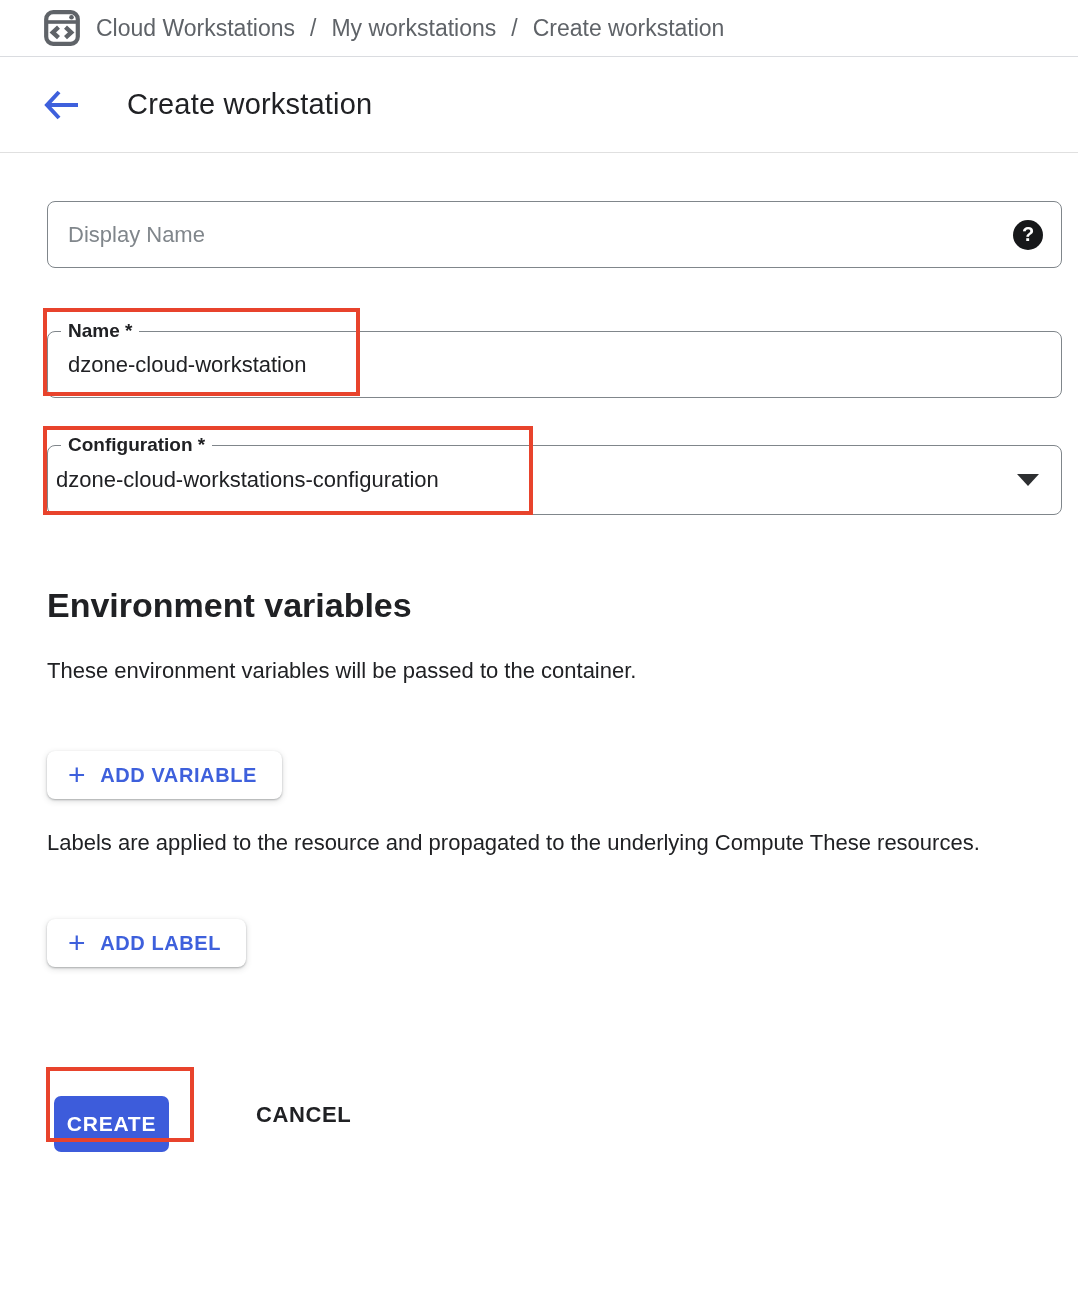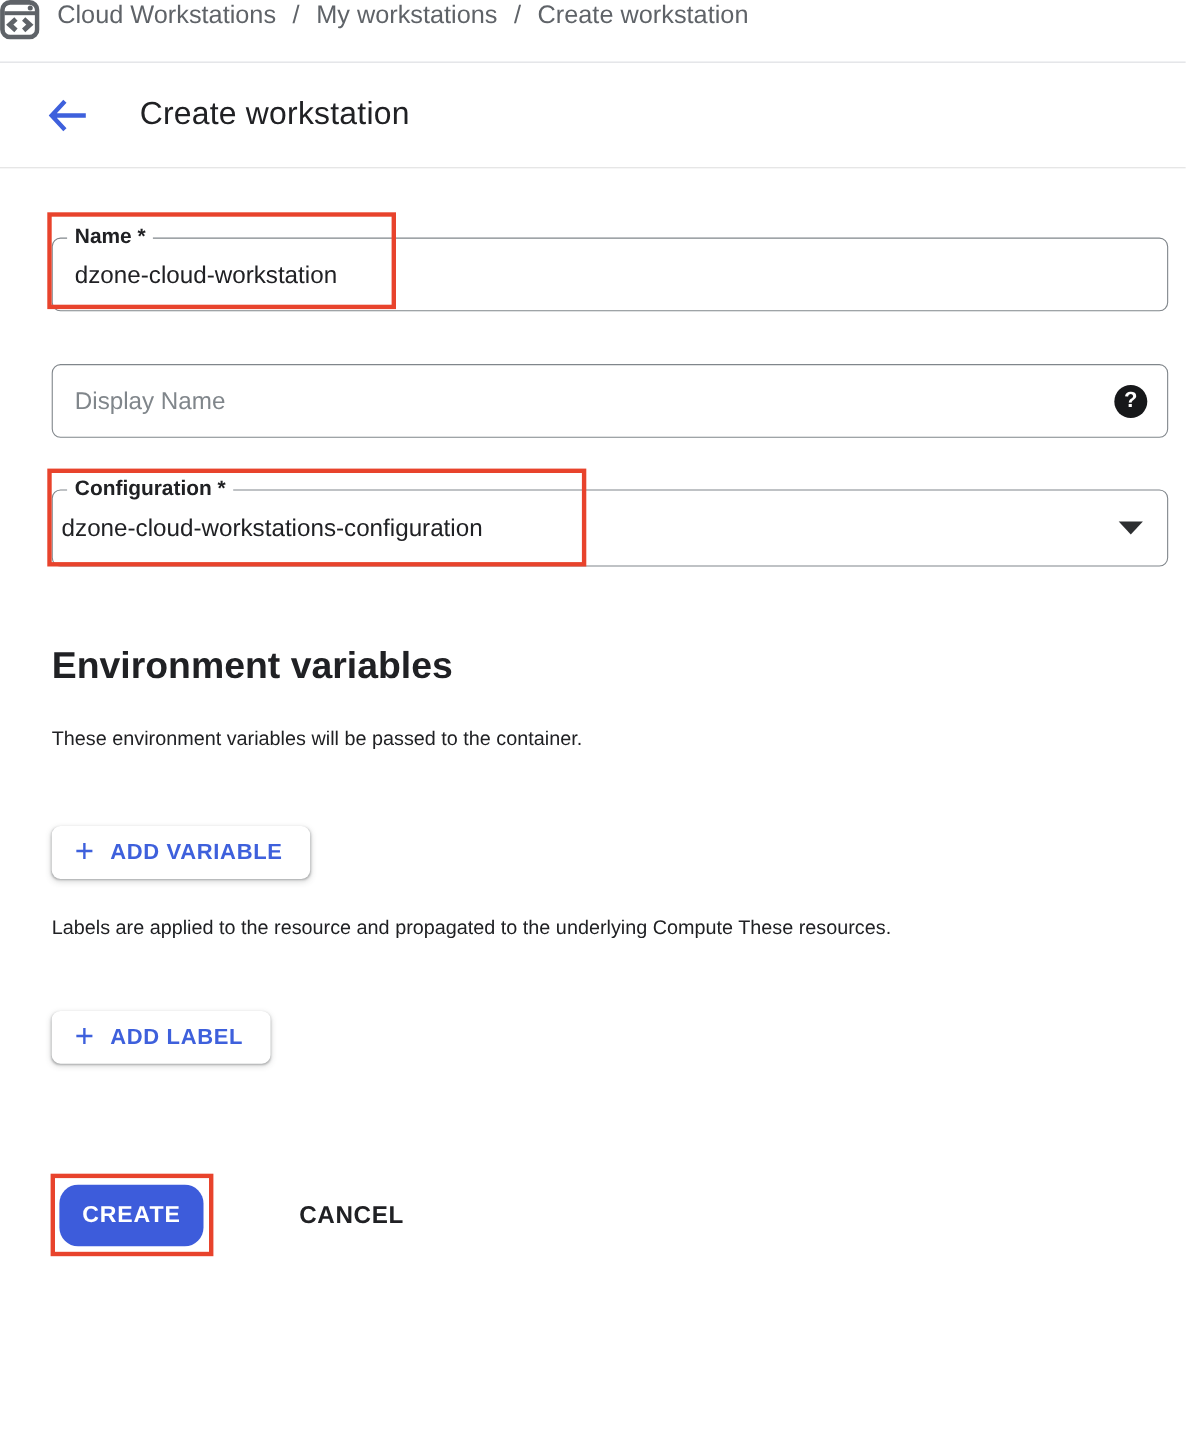--- a/index.html
+++ b/index.html
@@ -18,21 +18,22 @@
     background:#ffffff;
     font-family:"Liberation Sans", sans-serif;
     color:var(--text-dark);
     overflow:hidden;
     position:relative;
   }
 
   
   .breadcrumb-bar{
     height:57px;
-    display:flex;align-items:flex-start;
+    display:flex;align-items:center;
+    padding-left:44px;
     border-bottom:1px solid #dadce0;
   }
   .ws-icon{width:36px;height:36px;flex:0 0 auto;margin-right:16px;display:block;}
   .crumbs{display:flex;align-items:center;font-size:23px;color:var(--muted-gray);}
   .crumb{cursor:pointer;}
   .crumb-sep{margin:0 15px;color:var(--muted-gray);}
 
   
   .page-header{
     height:96px;
@@ -110,21 +111,21 @@
   .anno-name{left:-4px;top:-23px;width:317px;height:88px;}
   .anno-config{left:-4px;top:-19px;width:490px;height:89px;}
   .anno-create{left:-8px;top:-10px;width:148px;height:75px;}
 
   
   .section-title{
     font-size:34px;font-weight:bold;color:var(--text-dark);
     margin:68px 0 0 0;line-height:44px;
   }
   .section-desc{
-    font-size:18px;color:var(--text-dark);
+    font-size:22px;color:var(--text-dark);
     margin:24px 0 0 0;line-height:40px;
     max-width:990px;
   }
   .add-button{
     margin-top:60px;
     display:inline-flex;align-items:center;
     height:48px;padding:0 25px 0 21px;
     background:#fff;border:none;border-radius:8px;
     box-shadow:0 1px 2px rgba(60,64,67,0.35), 0 2px 6px rgba(60,64,67,0.18);
     color:var(--accent-blue);
@@ -138,26 +139,27 @@
   }
   .m-addlabel{margin-top:56px;}
 
   
   .footer-actions{
     margin-top:110px;
     display:flex;align-items:center;
   }
   .create-wrap{position:relative;margin-left:7px;}
   .create-button{
-    width:131px;height:56px;
+    width:115px;height:56px;
     background:var(--create-blue);
-    border:none;border-radius:17px;
+    border:none;border-radius:7px;
     color:#fff;font-family:"Liberation Sans", sans-serif;
     font-size:21px;font-weight:bold;letter-spacing:0.8px;
     cursor:pointer;
+    margin-top:19px;
   }
   .cancel-button{
     margin-left:81px;
     background:none;border:none;
     font-family:"Liberation Sans", sans-serif;
     font-size:22px;font-weight:bold;letter-spacing:0.6px;
     color:var(--text-dark);
     cursor:pointer;
   }
 </style>
@@ -184,34 +186,34 @@
 <div class="page-header">
   <svg class="back-arrow" viewBox="0 0 36 30">
     <path d="M15 2 L3 15 L15 28 M3.5 15 H34" fill="none" stroke="#3e60dc" stroke-width="4" stroke-linecap="butt"></path>
   </svg>
   <span class="page-title">Create workstation</span>
 </div>
 
 <div class="content">
 
   
+  <div class="field-group m-display">
+    <div class="outlined-field">
+      <input class="field-input" type="text" placeholder="Display Name" style="">
+      <span class="help-icon">?</span>
+    </div>
+  </div>
+
+  
   <div class="field-group m-name">
     <div class="outlined-field">
       <span class="field-label">Name *</span>
       <input class="field-input" type="text" value="dzone-cloud-workstation" style="">
     </div>
     <div class="annotation anno-name"></div>
-  </div>
-
-  
-  <div class="field-group m-display">
-    <div class="outlined-field">
-      <input class="field-input" type="text" placeholder="Display Name" style="">
-      <span class="help-icon">?</span>
-    </div>
   </div>
 
   
   <div class="field-group m-config">
     <div class="outlined-field config-field">
       <span class="field-label">Configuration *</span>
       <span class="select-value">dzone-cloud-workstations-configuration</span>
       <span class="dropdown-arrow"></span>
     </div>
     <div class="annotation anno-config"></div>

